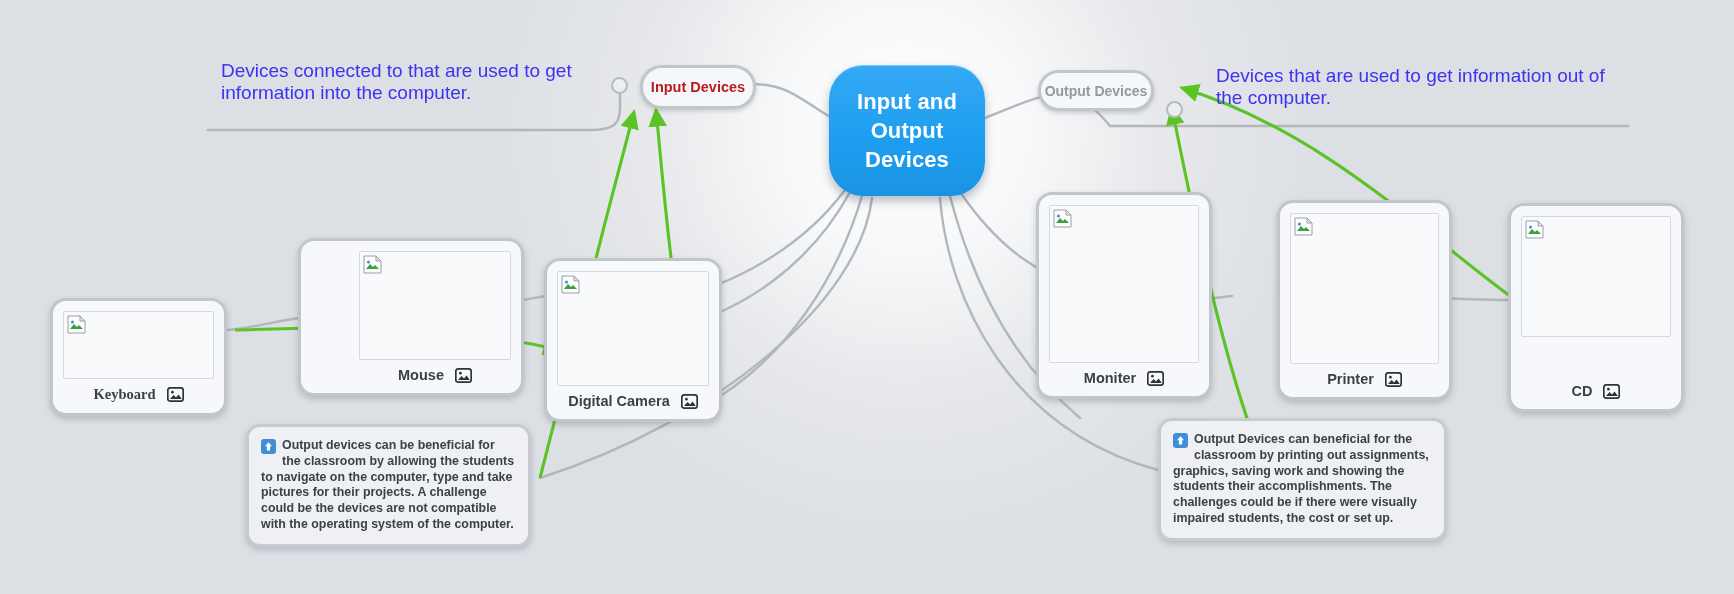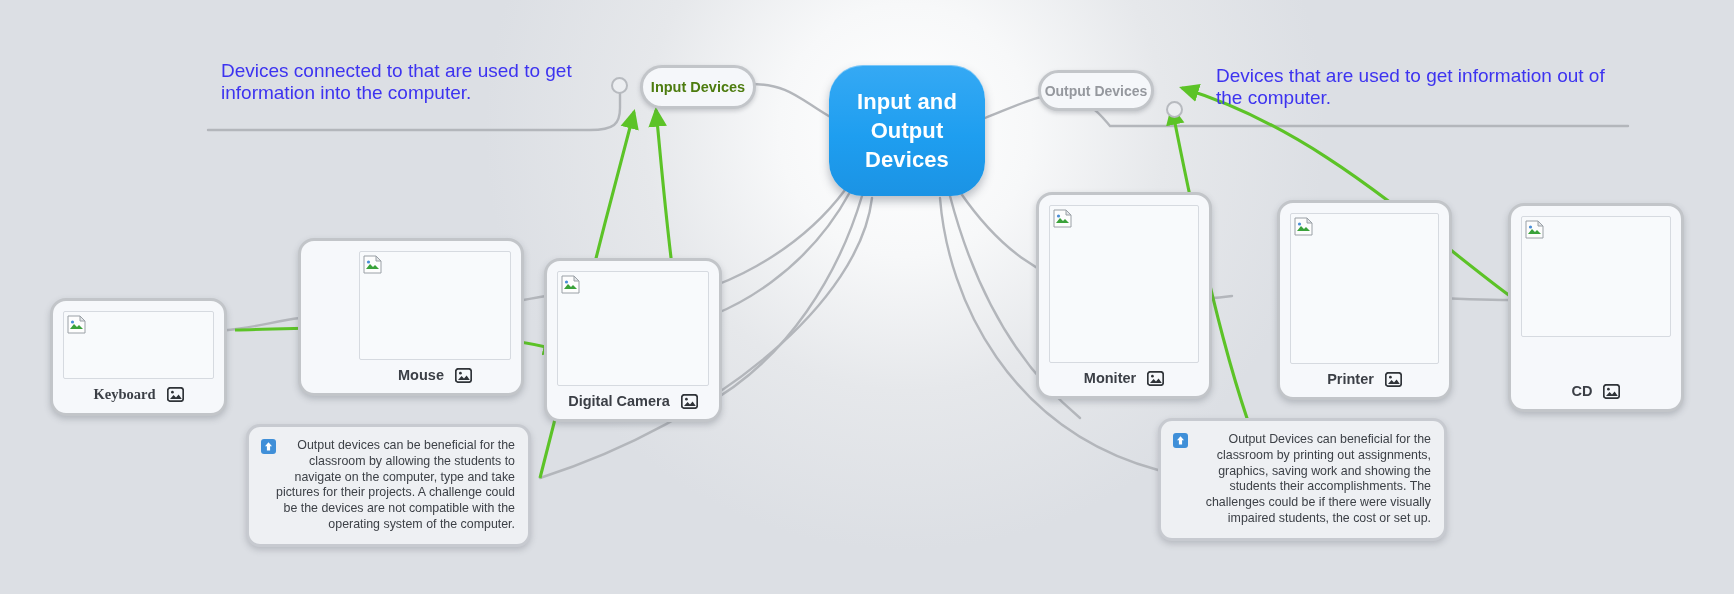--- a/index.html
+++ b/index.html
@@ -37,21 +37,21 @@
     background:#f5f7fa;
     border:3px solid #c2c5c9;
     border-radius:22px;
     display:flex;align-items:center;justify-content:center;
     box-shadow:0 2px 4px rgba(90,95,105,.28);
     z-index:6;
     white-space:nowrap;
   }
   .pill-input{
     left:640px;top:65px;width:110px;height:38px;
-    font-size:14.5px;font-weight:bold;color:#4d7c0f;
+    font-size:14.5px;font-weight:bold;color:#b91c1c;
   }
   .pill-output{
     left:1038px;top:70px;width:110px;height:35px;
     font-size:14px;font-weight:bold;color:#95989e;
   }
   .conn-dot{
     position:absolute;width:13px;height:13px;border-radius:50%;
     background:#eceef1;border:2.5px solid #b7babf;z-index:7;
   }
 
@@ -86,23 +86,22 @@
 
   
   .note{
     position:absolute;
     background:#eef0f3;
     border:3px solid #c7cad0;
     border-radius:14px;
     box-shadow:0 3px 6px rgba(90,95,105,.28);
     z-index:8;
     padding:11px 13px 11px 12px;
-    font-size:12.4px;font-weight:normal;line-height:1.27;
+    font-size:12.4px;font-weight:bold;line-height:1.27;
     color:#3d4147;
-    text-align:right;
   }
   .note .noteicon{
     float:left;margin:1px 6px 0 0;
   }
 
   
   .anno{
     position:absolute;
     color:#3d33f0;
     font-size:19px;

